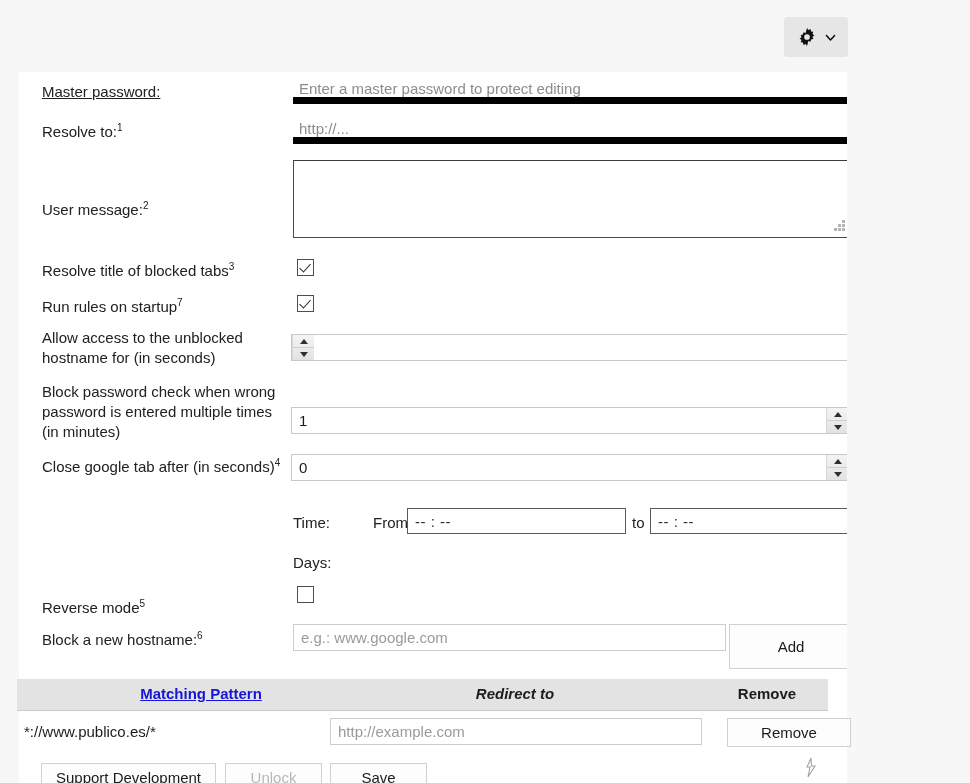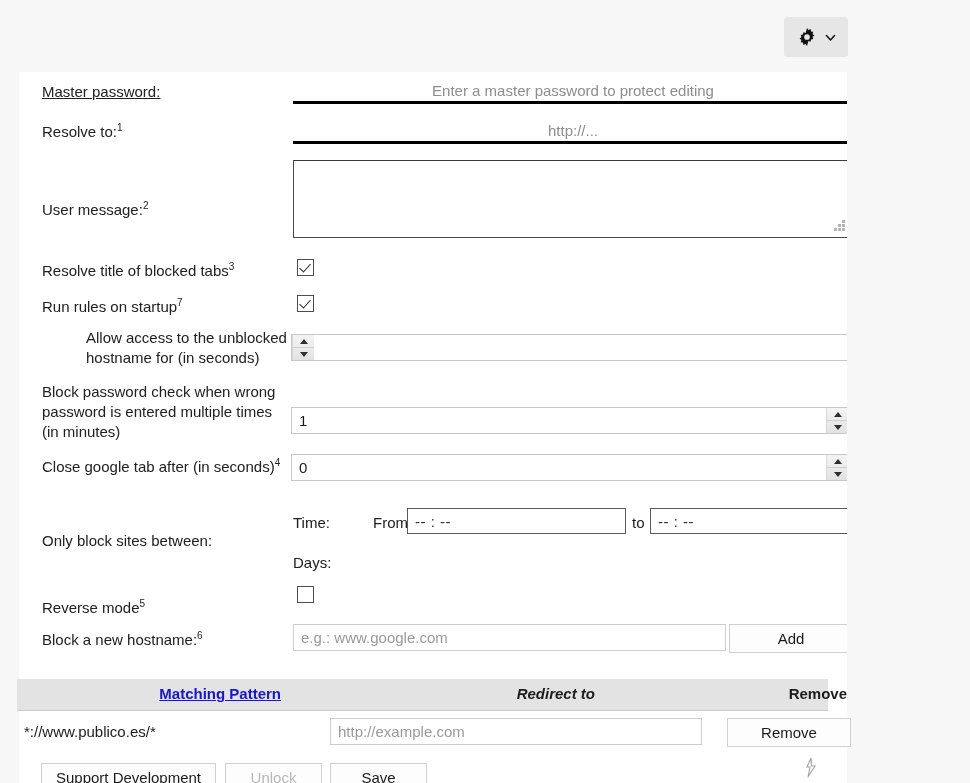--- a/index.html
+++ b/index.html
@@ -78,24 +78,23 @@
     box-sizing: border-box;
     font-family: "Liberation Sans", sans-serif;
     font-size: 15px;
     color: #202020;
     background: #fff;
     padding: 0 6px;
     outline: none;
   }
   .underline-input {
     border: none;
-    border-bottom: 3px solid #000000;
+    border-bottom: 7px solid #000000;
     background: transparent;
     height: 24px;
-    text-align: center;
   }
   .underline-input::placeholder { color: #8d8d8d; opacity: 1; }
 
   textarea.msg {
     position: absolute;
     box-sizing: border-box;
     border: 1px solid #4a4a4a;
     border-top-color: #3c3c3c;
     background: #fff;
     resize: none;
@@ -256,21 +255,21 @@
     height: 31px;
     background: #e3e3e3;
     border-bottom: 1px solid #c9c9c9;
   }
   .th {
     position: absolute;
     top: 6px;
     font-weight: bold;
     font-size: 15px;
     color: #1c1c1c;
-    text-align: right;
+    text-align: center;
   }
   .th.link {
     color: #1515d8;
     text-decoration: underline;
     cursor: pointer;
   }
   #table-row {
     position: absolute;
     left: 17px;
     top: 710px;
@@ -353,21 +352,21 @@
   </div>
 
   <div class="row" style="top:223px;">
     <div class="lbl" style="top:2px;">
       <span>Run rules on startup</span><sup>7</sup>
     </div>
     <div class="cbx checked" style="left:278px; top:0px;"></div>
   </div>
 
   <div class="row" style="top:256px;">
-    <div class="lbl" style="top:0px; width:245px;margin-left:44px;">Allow access to the unblocked hostname for (in seconds)</div>
+    <div class="lbl" style="top:0px; width:245px;">Allow access to the unblocked hostname for (in seconds)</div>
     <div class="numwrap" style="left:272px; top:6px; width:558px;">
       <span class="spin">
         <span class="half">
             <i class="tri-up"></i>
           </span>
         <span class="half">
             <i class="tri-dn"></i>
           </span>
       </span>
     </div>
@@ -399,21 +398,20 @@
             <i class="tri-up"></i>
           </span>
         <span class="half">
             <i class="tri-dn"></i>
           </span>
       </span>
     </div>
   </div>
 
   <div class="row" style="top:425px; height:82px;">
-    <div class="lbl" style="top:34px; width:250px;">Only block sites between:</div>
 
     <div class="subline" style="left:274px; top:17px;">Time:</div>
     <div class="subline" style="left:354px; top:17px;">From</div>
     <div class="timefield" style="left:388px; top:11px; width:219px;">-- : --</div>
     <div class="subline" style="left:613px; top:17px;">to</div>
     <div class="timefield" style="left:631px; top:11px; width:219px;">-- : --</div>
 
     <div class="subline" style="left:274px; top:57px;">Days:</div>
   </div>
 
@@ -422,21 +420,21 @@
       <span>Reverse mode</span><sup>5</sup>
     </div>
     <div class="cbx" style="left:278px; top:0px;"></div>
   </div>
 
   <div class="row" style="top:552px;">
     <div class="lbl" style="top:6px;">
       <span>Block a new hostname:</span><sup>6</sup>
     </div>
     <input class="boxedinput" style="left: 274px; top: 0px; width: 433px;" placeholder="e.g.: www.google.com">
-    <div class="btn" style="left:710px; top:0px; width:124px; height:29px;">Add</div>
+    <div class="btn" style="left:710px; top:0px; width:124px; height:45px;">Add</div>
   </div>
 
 </div>
 
 <div id="table-head">
   <div class="th link" style="left:104px; width:160px;">Matching Pattern</div>
   <div class="th" style="left:418px; width:160px;font-style:italic;">Redirect to</div>
   <div class="th" style="left:670px; width:160px;">Remove</div>
 </div>
 

